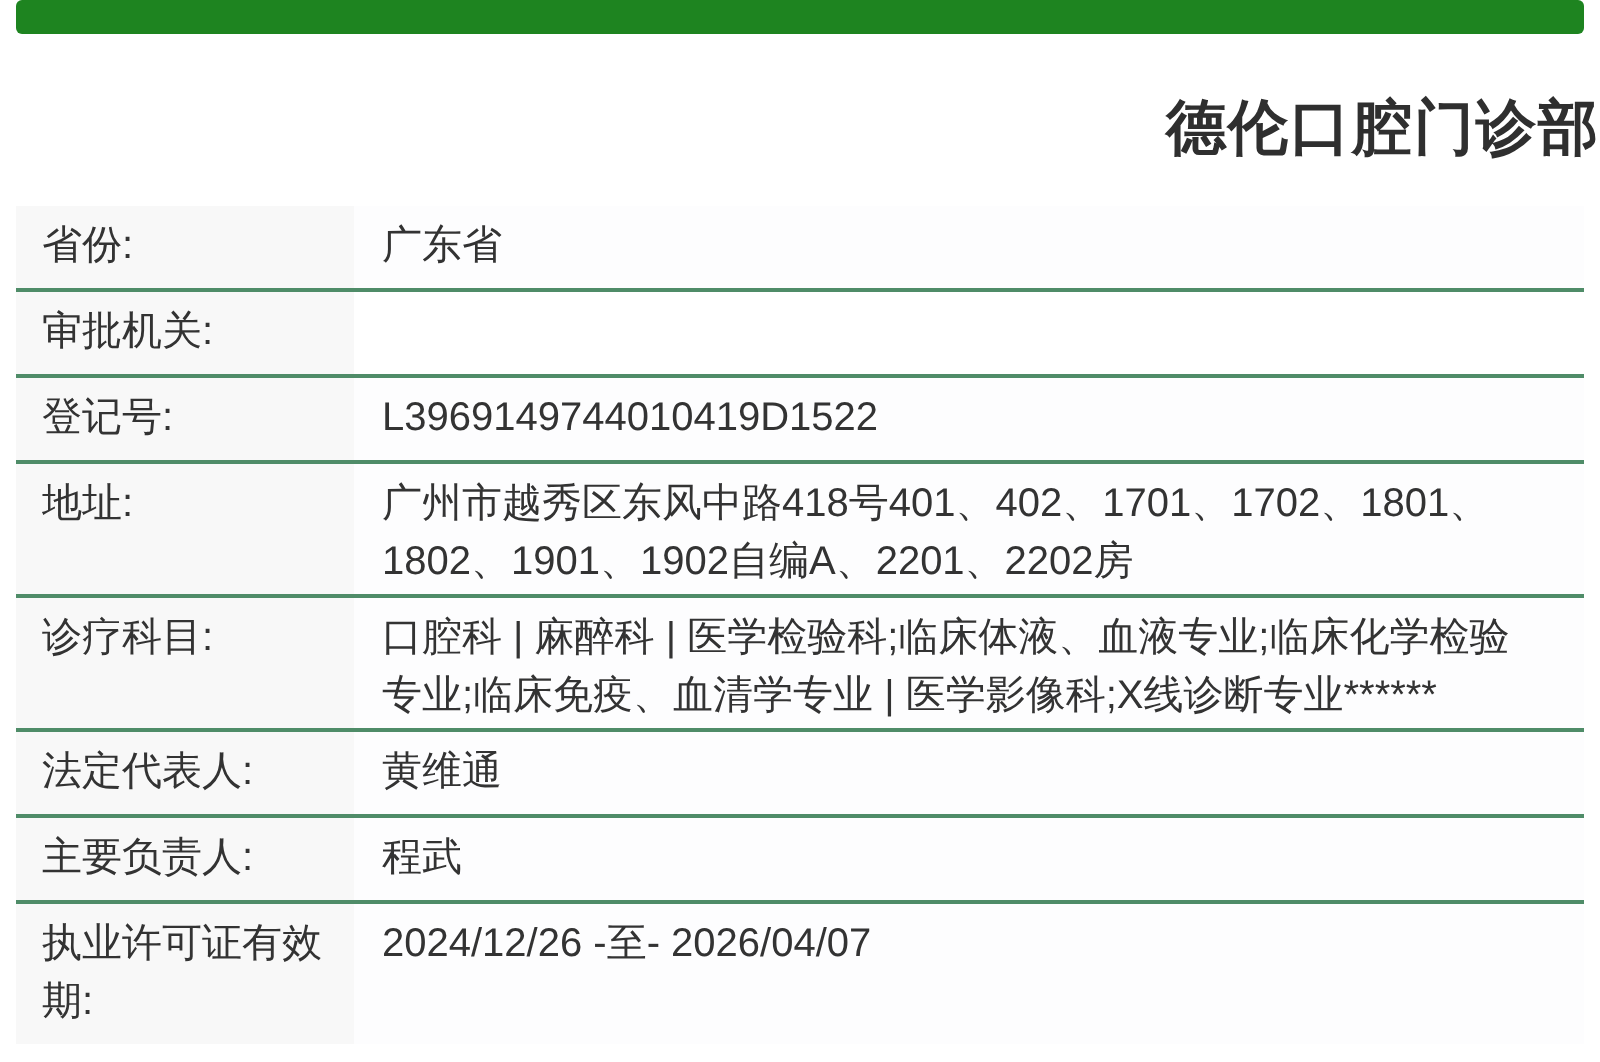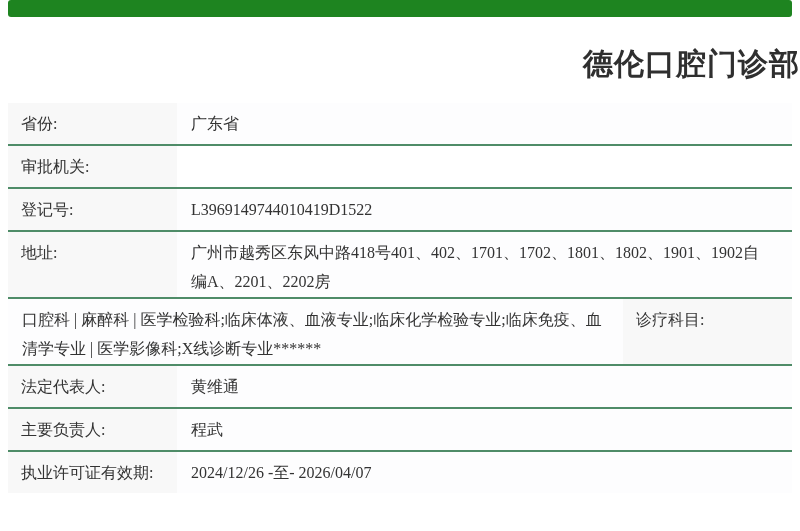--- a/index.html
+++ b/index.html
@@ -19,21 +19,21 @@
   h1.page-title{
     margin:27px 0 18px;text-align:right;
     font-size:30px;font-weight:bold;color:var(--title);
     letter-spacing:1px;
   }
   .info-table{
     margin:0 8px;
   }
   .row{display:flex;align-items:stretch;}
   .row + .row{border-top:2px solid var(--row-border);}
-  .cell{font-size:16px;line-height:29px;font-family:Liberation Serif, serif;}
+  .cell{font-size:20px;line-height:29px;}
   .cell.label{
     flex:0 0 169px;width:169px;background:var(--label-bg);
     padding:6px 10px 6px 13px;
   }
   .cell.value{
     flex:1 1 auto;background:var(--value-bg);
     padding:6px 18px 1px 14px;
   }
 </style>
 </head>
@@ -58,22 +58,22 @@
     <div class="cell label">登记号:</div>
     <div class="cell value">L3969149744010419D1522</div>
   </div>
 
   <div class="row">
     <div class="cell label">地址:</div>
     <div class="cell value">广州市越秀区东风中路418号401、402、1701、1702、1801、1802、1901、1902自编A、2201、2202房</div>
   </div>
 
   <div class="row">
+    <div class="cell label">诊疗科目:</div>
     <div class="cell value">口腔科 | 麻醉科 | 医学检验科;临床体液、血液专业;临床化学检验专业;临床免疫、血清学专业 | 医学影像科;X线诊断专业******</div>
-    <div class="cell label">诊疗科目:</div>
   </div>
 
 
   <div class="row">
     <div class="cell label">法定代表人:</div>
     <div class="cell value">黄维通</div>
   </div>
 
   <div class="row">
     <div class="cell label">主要负责人:</div>

